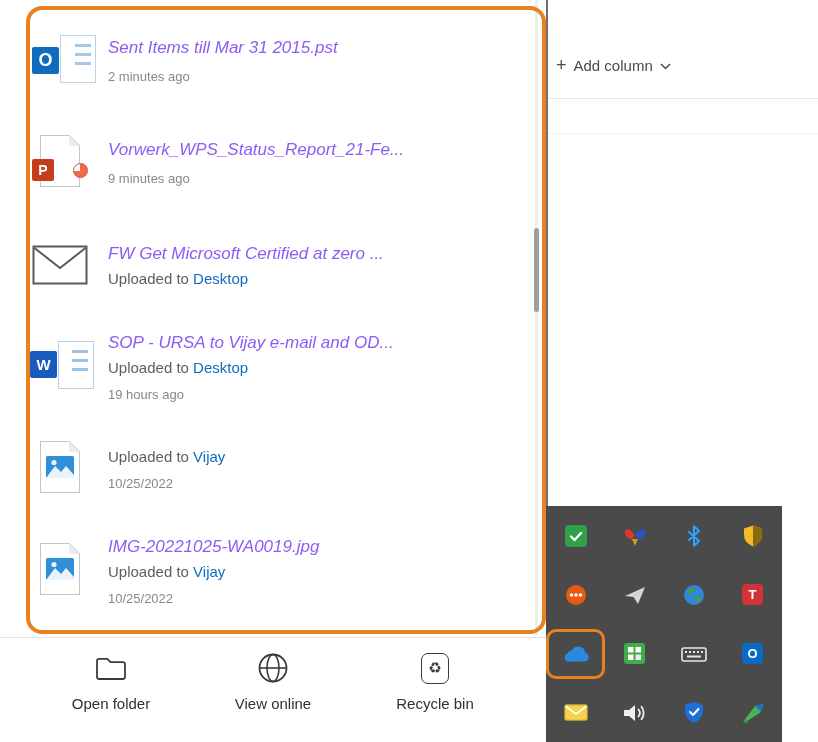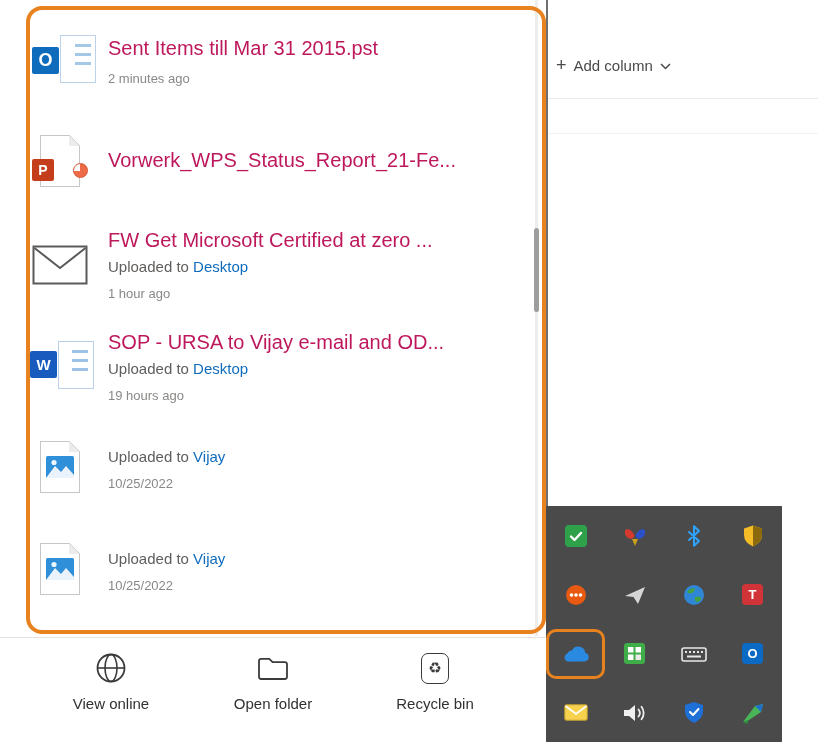--- a/index.html
+++ b/index.html
@@ -7,21 +7,21 @@
   #root { position:relative; width:818px; height:742px; overflow:hidden; background:#fff; }
 
   
   .left-panel { position:absolute; left:0; top:0; width:546px; height:742px; background:#fff; z-index:3; }
   .vsep { position:absolute; left:546px; top:0; width:2px; height:742px; background:#6f6f6f; z-index:4; }
 
   .list { position:absolute; left:0; top:0; width:534px; height:636px; padding-top:10px; }
   .item { height:102px; display:flex; align-items:center; cursor:default; }
   .fic { width:72px; margin-left:30px; flex:none; position:relative; height:60px; }
   .txt { margin-left:6px; min-width:0; }
-  .title { font-size:20px; color:#be185d; margin-bottom:6px; white-space:nowrap; }
+  .title { font-size:17px; color:#8b5cf6; margin-bottom:6px; white-space:nowrap;font-style:italic; }
   .sub { font-size:15px; color:#605e5c; white-space:nowrap; }
   .sub .link { color:#0f6cbd; text-decoration:none; }
   .time { font-size:13px; color:#8a8886; margin-top:11px; }
 
   
   .ol-page { position:absolute; right:6px; top:4px; width:36px; height:48px; background:#fff; border:1px solid #bcd2e8; padding:8px 4px 0 14px; display:flex; flex-direction:column; gap:6px; }
   .ol-page i { display:block; height:3px; background:#a5c8e8; }
   .ol-sq { position:absolute; left:2px; top:16px; width:27px; height:27px; background:#0f6cbd; color:#fff; font-weight:700; font-size:18px; display:flex; align-items:center; justify-content:center; border-radius:2px; }
 
   .wd-page { position:absolute; right:8px; top:4px; width:36px; height:48px; background:#fff; border:1px solid #b9cfe8; padding:8px 5px 0 13px; display:flex; flex-direction:column; gap:6px; }
@@ -107,39 +107,39 @@
       </div>
 
       <div class="item">
         <div class="fic">
           <div class="pp-page"></div>
           <div class="pp-sq">P</div>
           <div class="pp-pie"></div>
         </div>
         <div class="txt">
           <div class="title">Vorwerk_WPS_Status_Report_21-Fe...</div>
+          <div class="time">9 minutes ago</div>
         </div>
       </div>
 
       <div class="item">
         <div class="fic">
           <div class="env-wrap">
             <svg width="56" height="40" viewBox="0 0 56 40">
               <rect x="1.5" y="1.5" width="53" height="37" fill="#fff" stroke="#5a5a5a" stroke-width="2"></rect>
               <path d="M2.5 3 L28 23 L53.5 3" fill="none" stroke="#5a5a5a" stroke-width="2"></path>
             </svg>
           </div>
         </div>
         <div class="txt">
           <div class="title">FW Get Microsoft Certified at zero ...</div>
           <div class="sub">
             <span>Uploaded to</span>
             <a class="link" href="#">Desktop</a>
           </div>
-          <div class="time">1 hour ago</div>
         </div>
       </div>
 
       <div class="item">
         <div class="fic">
           <div class="wd-page">
               <i></i>
               <i></i>
               <i></i>
             </div>
@@ -178,51 +178,52 @@
         <div class="fic">
           <div class="img-page">
             <svg width="28" height="22" viewBox="0 0 28 22">
               <rect width="28" height="22" rx="1.5" fill="#2f8fd9"></rect>
               <circle cx="8" cy="6.5" r="2.6" fill="#eef6fd"></circle>
               <path d="M0 22 L9 10 L15 16 L20 10 L28 19 V22 Z" fill="#eaf3fb"></path>
             </svg>
           </div>
         </div>
         <div class="txt">
+          <div class="title">IMG-20221025-WA0019.jpg</div>
           <div class="sub">
             <span>Uploaded to</span>
             <a class="link" href="#">Vijay</a>
           </div>
           <div class="time">10/25/2022</div>
         </div>
       </div>
 
     </div>
 
     <div class="sb-track"></div>
     <div class="sb-thumb"></div>
 
     <div class="footer">
+      <div class="fbtn">
+        <span class="ficon">
+          <svg width="34" height="30" viewBox="0 0 34 30">
+            <path d="M3 8 q0-2.2 2.2-2.2 h8 l3.4 3.4 h12.2 q2.2 0 2.2 2.2 v12.4 q0 2.2-2.2 2.2 H5.2 Q3 26 3 23.8 Z" fill="none" stroke="#3b3b3b" stroke-width="1.8"></path>
+          </svg>
+        </span>
+        <span class="flabel">Open folder</span>
+      </div>
       <div class="fbtn">
         <span class="ficon">
           <svg width="34" height="34" viewBox="0 0 34 34">
             <circle cx="17" cy="17" r="13.5" fill="none" stroke="#3b3b3b" stroke-width="1.8"></circle>
             <ellipse cx="17" cy="17" rx="6" ry="13.5" fill="none" stroke="#3b3b3b" stroke-width="1.6"></ellipse>
             <line x1="3.5" y1="17" x2="30.5" y2="17" stroke="#3b3b3b" stroke-width="1.6"></line>
           </svg>
         </span>
         <span class="flabel">View online</span>
-      </div>
-      <div class="fbtn">
-        <span class="ficon">
-          <svg width="34" height="30" viewBox="0 0 34 30">
-            <path d="M3 8 q0-2.2 2.2-2.2 h8 l3.4 3.4 h12.2 q2.2 0 2.2 2.2 v12.4 q0 2.2-2.2 2.2 H5.2 Q3 26 3 23.8 Z" fill="none" stroke="#3b3b3b" stroke-width="1.8"></path>
-          </svg>
-        </span>
-        <span class="flabel">Open folder</span>
       </div>
       <div class="fbtn">
         <span class="ficon">
           <span class="bin">
               <span>♻</span>
             </span>
         </span>
         <span class="flabel">Recycle bin</span>
       </div>
     </div>

